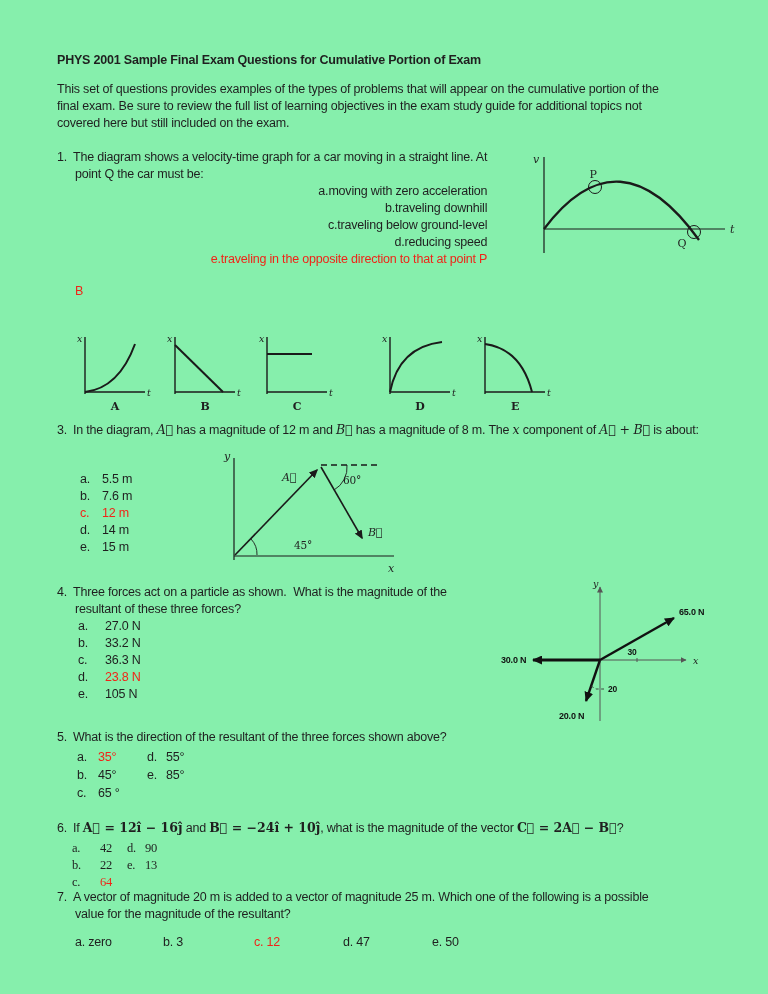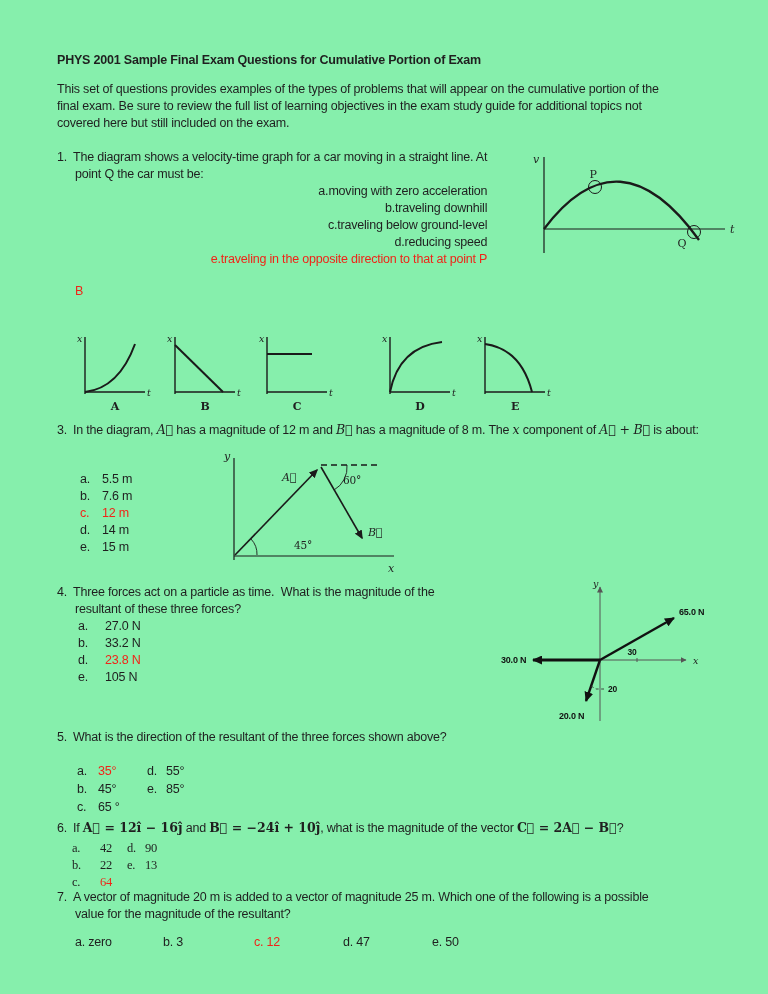--- a/index.html
+++ b/index.html
@@ -15,21 +15,21 @@
   .indent{padding-left:18px;}
   .opt{padding-left:18px;white-space:pre;text-align:right;}
   .opt .olabel{display:inline-block;width:17px;}
   .opt3{padding-left:23px;white-space:pre;}
   .opt3 .olabel{display:inline-block;width:22px;}
   .opt4{padding-left:21px;white-space:pre;}
   .opt4 .olabel{display:inline-block;width:27px;}
   .red{color:var(--red,#f02418);}
   .vec{font-family:"DejaVu Serif",serif;font-style:italic;}
   .bvec{font-family:"DejaVu Serif",serif;font-weight:bold;letter-spacing:0;}
-  .q5opts{margin-top:16px;line-height:18px;}
+  .q5opts{margin-top:2px;line-height:18px;}
   .q5row{padding-left:20px;white-space:pre;}
   .q5row .l1{display:inline-block;width:21px;}
   .q5row .v1{display:inline-block;width:49px;}
   .q5row .l2{display:inline-block;width:19px;}
   .q6opts{margin-top:3px;font-family:Liberation Serif, serif;}
   .q6row{padding-left:15px;white-space:pre;}
   .q6row .l1{display:inline-block;width:28px;}
   .q6row .v1{display:inline-block;width:27px;}
   .q6row .l2{display:inline-block;width:18px;}
   .q3opts{margin-top:32px;}
@@ -166,24 +166,25 @@
       <path d="M127,17 A26,26 0 0 1 114,42" fill="none" stroke="#1a1a1a" stroke-width="0.9"></path>
       <line x1="101" y1="19" x2="142" y2="90" stroke="#1a1a1a" stroke-width="1.6" marker-end="url(#ah3)"></line>
       <text x="62" y="33" class="ax-t">A⃗</text>
       <text x="148" y="88" class="ax-t">B⃗</text>
       <text x="74" y="101" class="an-t">45°</text>
       <text x="123" y="36" class="an-t">60°</text>
     </svg>
   </div>
 
   <div class="abs" style="left:57px;top:584px;">
-    <div class="qline"><span class="qnum">4.</span><span>Three forces act on a particle as time.  What is the magnitude of the</span></div>
+    <div class="qline"><span class="qnum">4.</span><span>Three forces act on a particle as shown.  What is the magnitude of the</span></div>
     <div class="qline indent">resultant of these three forces?</div>
     <div class="opt4"><span class="olabel">a.</span><span>27.0 N</span></div>
     <div class="opt4"><span class="olabel">b.</span><span>33.2 N</span></div>
+    <div class="opt4"><span class="olabel">c.</span><span>36.3 N</span></div>
     <div class="opt4"><span class="olabel">d.</span><span class="red">23.8 N</span></div>
     <div class="opt4"><span class="olabel">e.</span><span>105 N</span></div>
   </div>
 
   <div class="abs" style="left:500px;top:575px;">
     <svg width="252" height="150" viewBox="0 0 252 150">
       <defs>
         <marker id="ah4" markerUnits="userSpaceOnUse" markerWidth="11" markerHeight="9" refX="9" refY="4.5" orient="auto">
           <path d="M0,0 L10,4.5 L0,9 z" fill="#111"></path>
         </marker>

